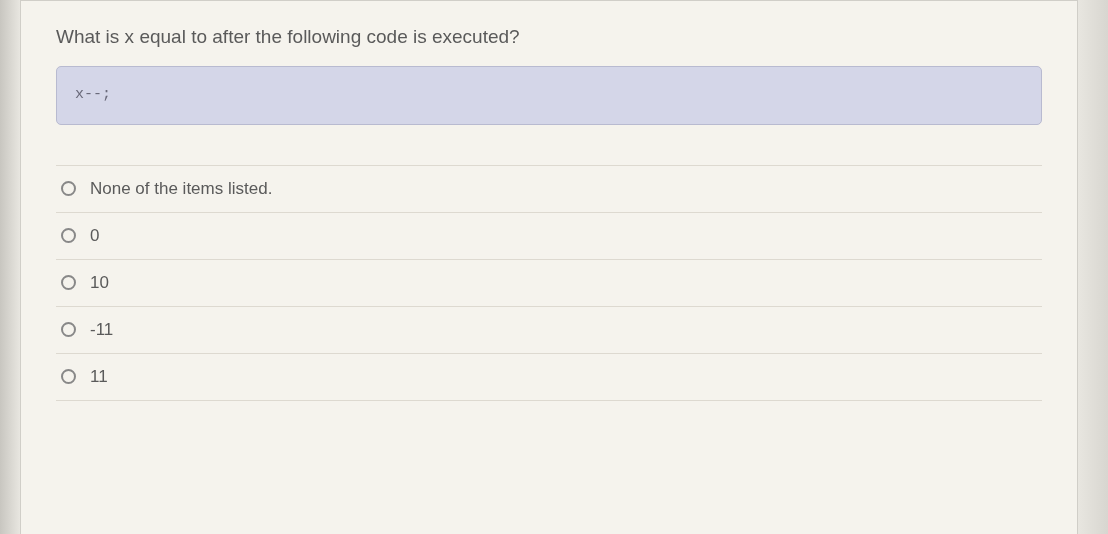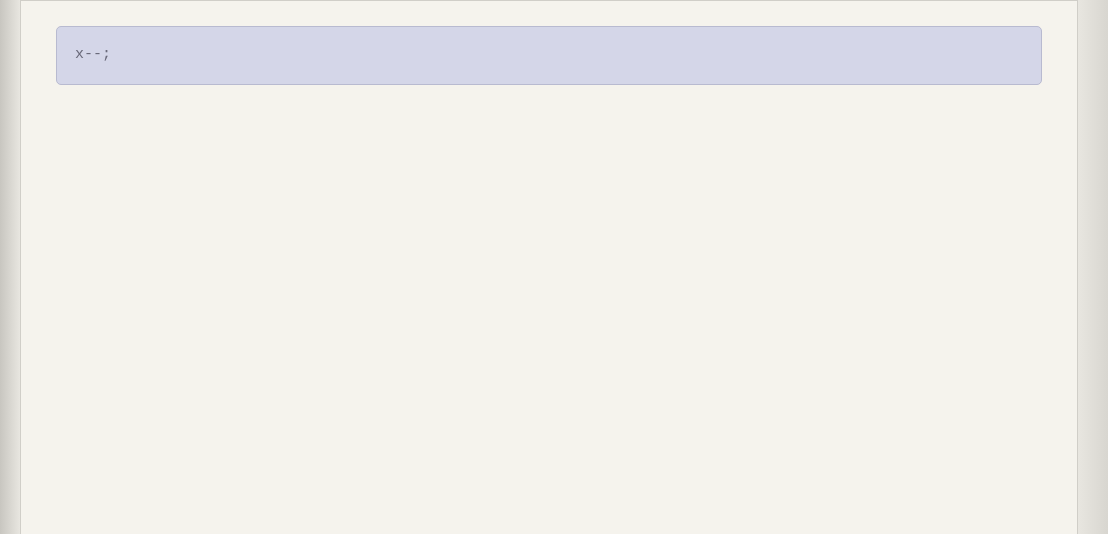--- a/index.html
+++ b/index.html
@@ -96,19 +96,42 @@
   </style>
 </head>
 <body>
 
 <div class="side-shadow-left"></div>
 <div class="side-shadow-right"></div>
 
 <div class="page-container">
   <div class="top-line"></div>
   <div class="question-card">
+    <div class="question-text">What is x equal to after the following code is executed?</div>
 
     <div class="code-block">
       <span class="code-line">x--;</span>
     </div>
 
+    <ul class="options-list">
+      <li class="option-item">
+        <span class="radio-circle"></span>
+        <span class="option-label">None of the items listed.</span>
+      </li>
+      <li class="option-item">
+        <span class="radio-circle"></span>
+        <span class="option-label">0</span>
+      </li>
+      <li class="option-item">
+        <span class="radio-circle"></span>
+        <span class="option-label">10</span>
+      </li>
+      <li class="option-item">
+        <span class="radio-circle"></span>
+        <span class="option-label">-11</span>
+      </li>
+      <li class="option-item">
+        <span class="radio-circle"></span>
+        <span class="option-label">11</span>
+      </li>
+    </ul>
   </div>
 </div>
 
 </body></html>

